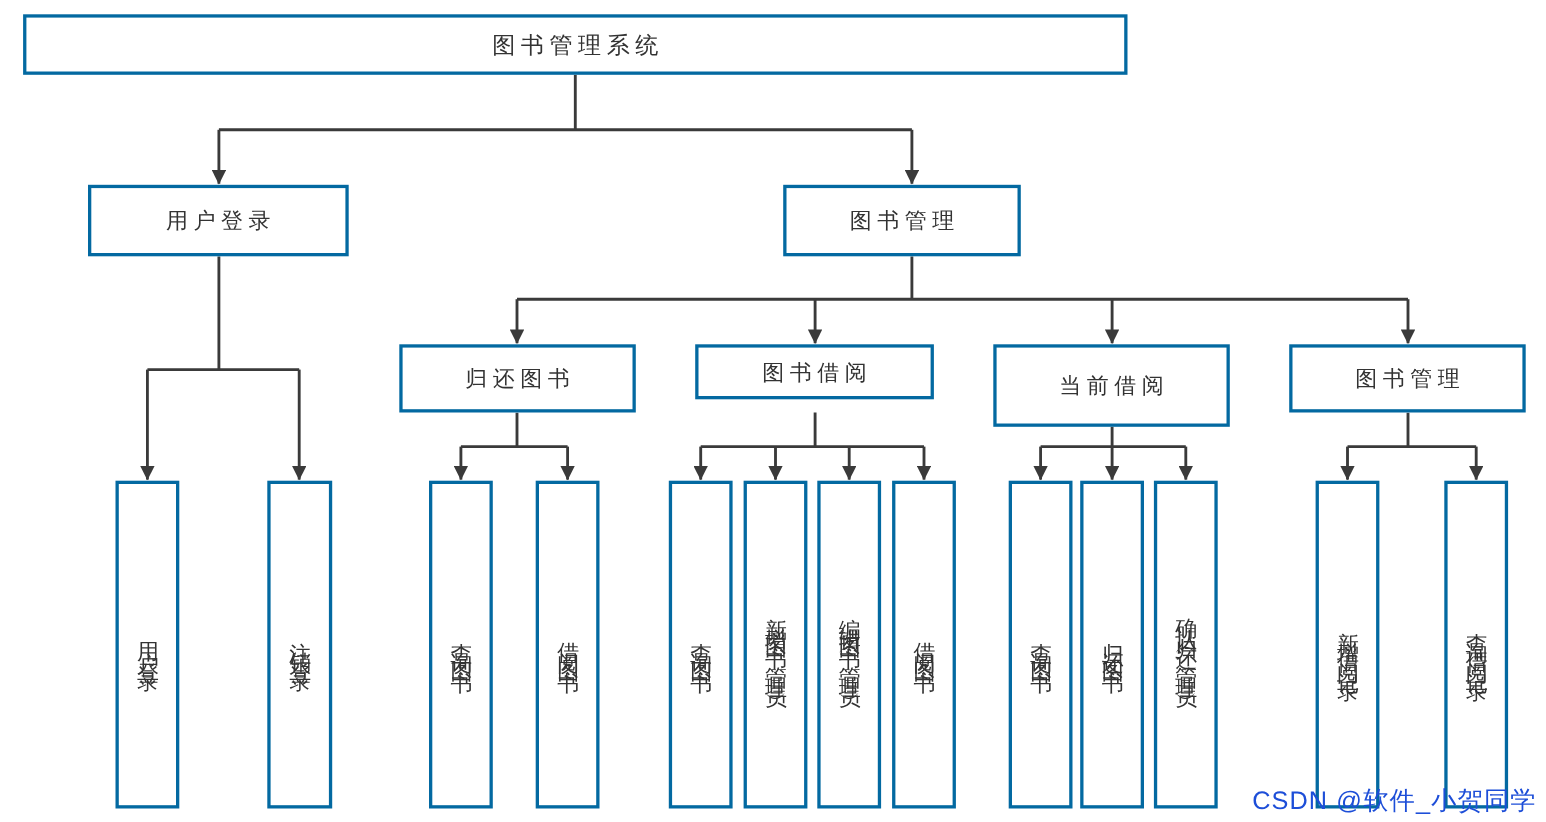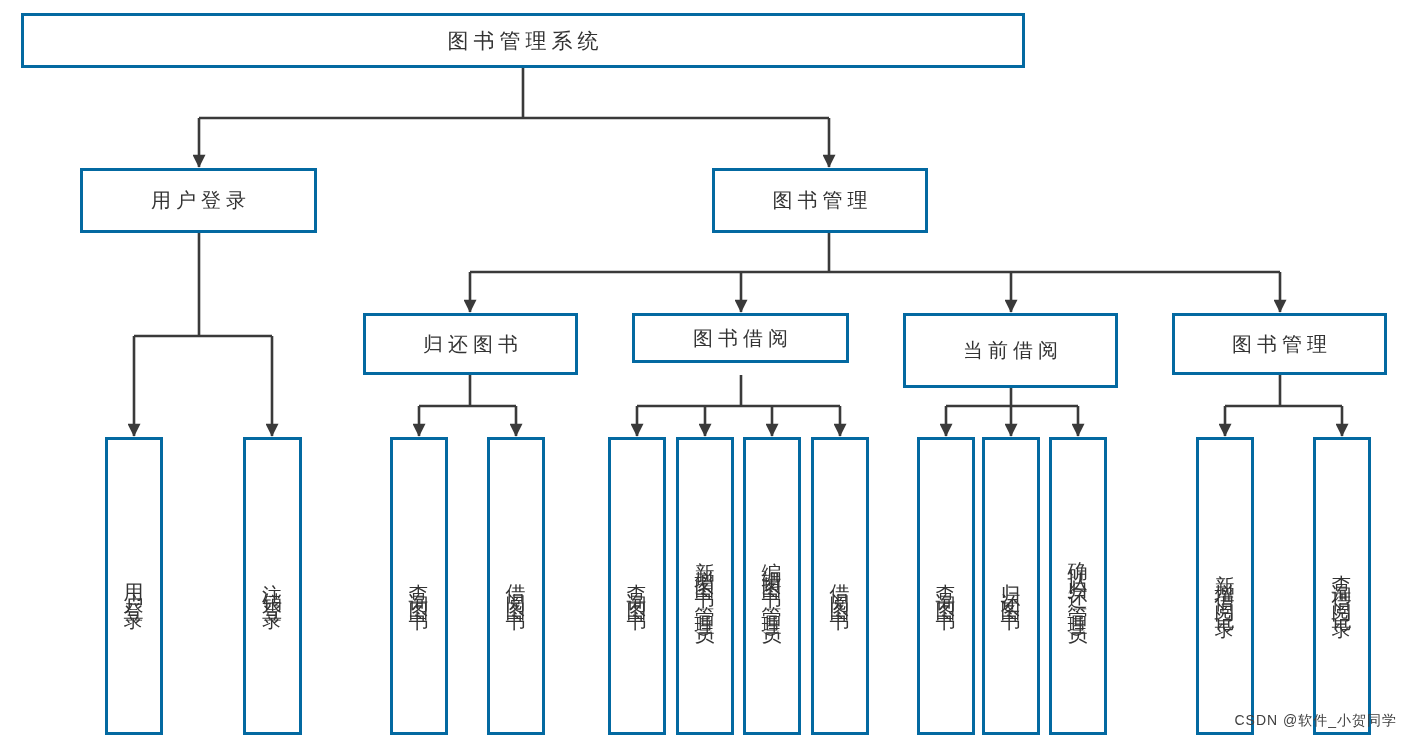--- a/index.html
+++ b/index.html
@@ -14,21 +14,21 @@
     display:flex;align-items:center;justify-content:center;text-align:center;
   }
   .node.h{font-size:20px;letter-spacing:5px;text-indent:5px;white-space:nowrap;}
   .node.root{font-size:21px;}
   .node.v span{
     writing-mode:vertical-rl;text-orientation:mixed;
     font-size:20px;letter-spacing:9px;line-height:1;
   }
   .watermark{
     position:absolute;top:712px;right:8px;z-index:5;
-    font-size:14px;letter-spacing:1px;color:#404040;white-space:nowrap;
+    font-size:23px;letter-spacing:1px;color:#1d4ed8;white-space:nowrap;
   }
 </style>
 </head>
 <body>
 
 <div class="stage">
 
   <svg class="connectors" viewBox="0 0 1405 747" xmlns="http://www.w3.org/2000/svg" aria-hidden="true">
     <defs>
       <marker id="arw" viewBox="0 0 10 10" refX="9.5" refY="5" markerWidth="16" markerHeight="13" orient="auto" markerUnits="userSpaceOnUse">

